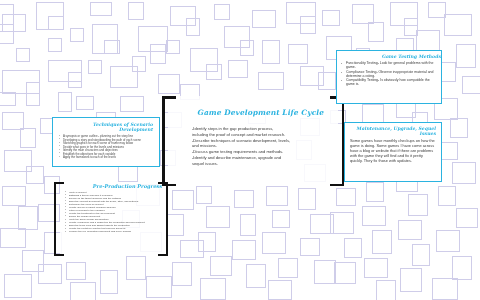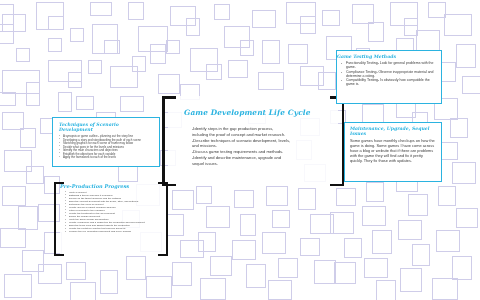--- a/index.html
+++ b/index.html
@@ -20,21 +20,21 @@
   
   .frame{position:absolute;background:#ffffff;}
   .frame.bordered{border:1.5px solid #2bb3e0;}
   .frame.plain{border:none;background:rgba(255,255,255,0.86);}
 
   .f-title{
     color:#2bb3e0;
     font-family:"DejaVu Serif", serif;
     font-style:italic;
     font-weight:bold;
-    text-align:left;
+    text-align:right;
     line-height:1.12;
   }
   .f-body{color:#3a3a3a;}
   .f-body p{margin:0 0 1px 0;line-height:1.18;}
   .bullets{margin:0;padding:0;list-style:none;}
   .bullets li{
     position:relative;padding-left:5px;margin-bottom:0.5px;line-height:1.15;
     color:#3a3a3a;
   }
   .bullets li:before{

